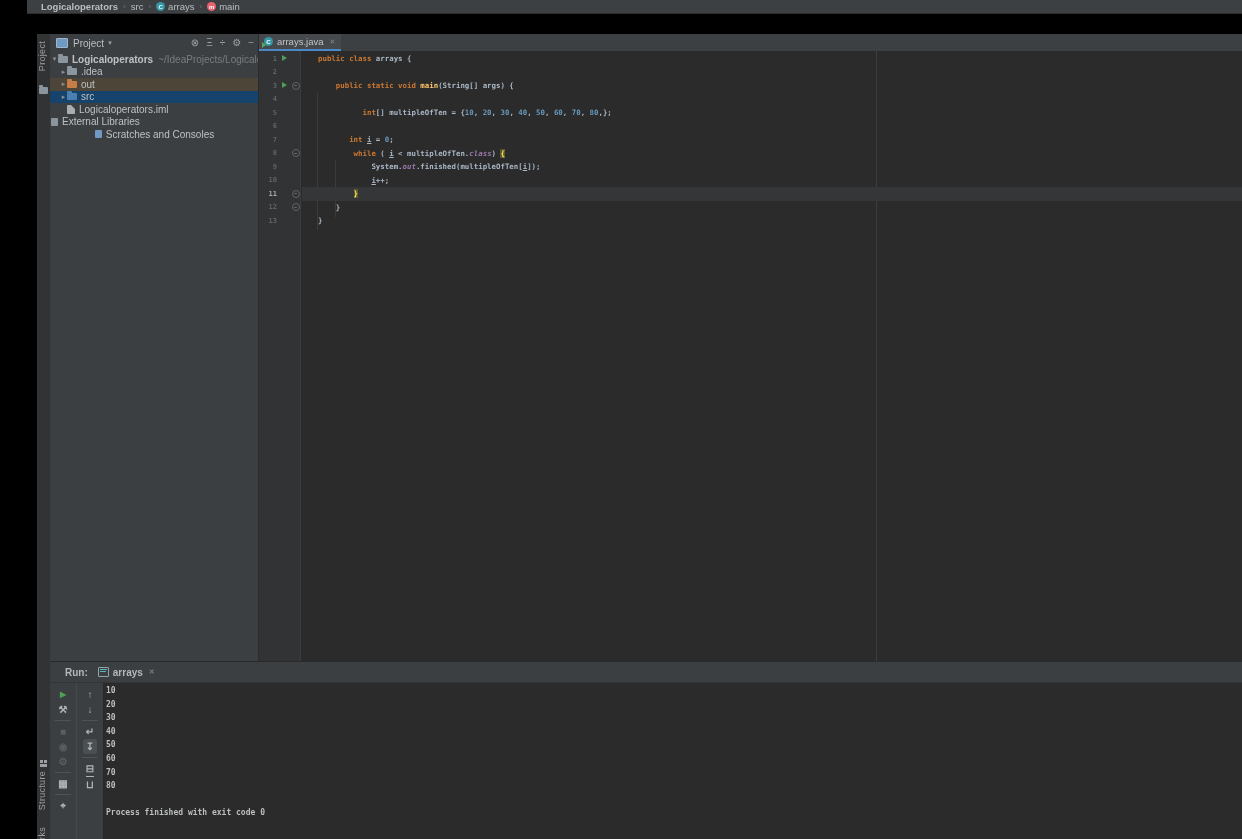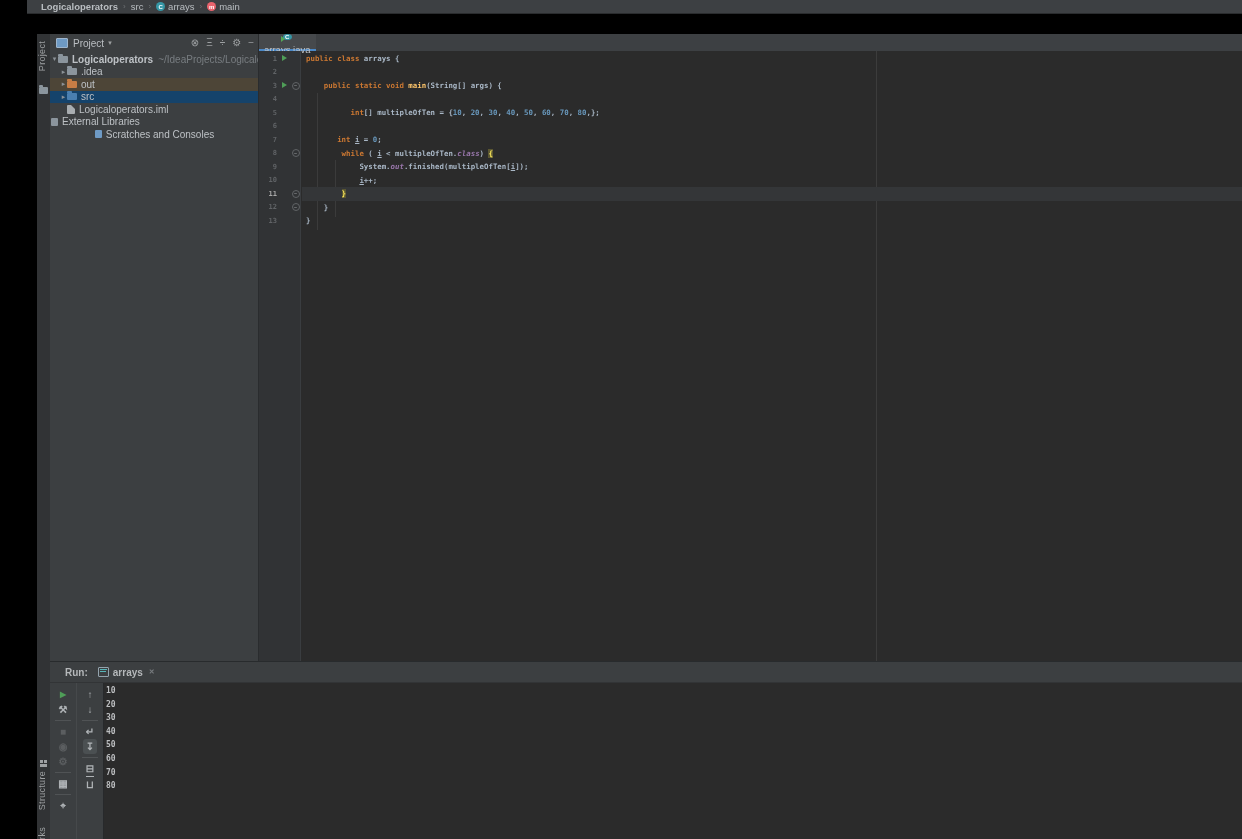--- a/index.html
+++ b/index.html
@@ -52,33 +52,33 @@
   .file-ic:after{content:"";position:absolute;right:0;top:0;border:2px solid #3c3f41;border-left-color:transparent;border-bottom-color:transparent;}
   .lib-ic{width:7px;height:8px;background:#8b959d;border-radius:1px;}
   .scr-ic{width:7px;height:8px;background:#6e9ac4;border-radius:1px;}
   .t-hint{color:#787d81;margin-left:5px;}
   #proj-hscroll{left:35px;bottom:3px;width:168px;height:4px;border-radius:2px;background:#5a5e60;}
 
   
   #editor{left:221px;top:0;right:0;height:649px;background:#2b2b2b;border-left:1px solid #2a2c2e;}
   #tab-bar{height:17px;background:#3d4043;display:flex;}
   #editor-tab{display:flex;align-items:center;gap:4px;background:#46494c;padding:0 6px 0 5px;
-     border-bottom:2px solid var(--accent);font-size:9.5px;color:#c0c3c6;flex-direction:column;}
+     border-bottom:2px solid var(--accent);font-size:9.5px;color:#c0c3c6;}
   #editor-tab .close{color:#84888b;font-size:7px;margin-left:2px;}
   #code-area{position:absolute;top:17px;left:0;right:0;bottom:0;
      font-family:"DejaVu Sans Mono","Liberation Mono",monospace;font-size:7.4px;font-weight:700;}
   #gutter-bg{position:absolute;top:0;bottom:0;left:0;width:41px;background:#313335;border-right:1px solid #3a3d40;}
   #margin-guide{position:absolute;top:0;bottom:0;left:617px;width:1px;background:#3c3c3c;}
   .iguide{position:absolute;width:1px;background:#3b3b3b;}
   #code-lines{position:absolute;top:1px;left:0;right:0;}
   .cl{height:13.5px;display:flex;align-items:center;}
   .cl .num{width:18px;text-align:right;padding-right:2px;color:#606366;font-size:7px;flex:0 0 auto;}
   .cl .exec{width:10px;flex:0 0 auto;text-align:center;}
   .cl .fold{width:13px;flex:0 0 auto;display:flex;align-items:center;justify-content:center;}
-  .cl .txt{flex:1;white-space:pre;padding-left:4px;color:#a9b7c6;height:100%;display:flex;align-items:center;text-align:right;}
+  .cl .txt{flex:1;white-space:pre;padding-left:16px;color:#a9b7c6;height:100%;display:flex;align-items:center;text-align:right;}
   .cl.current .txt{background:#343638;}
   .cl.current .num{color:#a7a7a7;}
   .run-tri{width:0;height:0;border-left:5px solid #4f9e58;border-top:3.5px solid transparent;border-bottom:3.5px solid transparent;display:inline-block;}
   .fold-dot{width:6px;height:6px;border-radius:50%;border:1px solid #606366;color:#8a8d90;font-size:5px;
      display:flex;align-items:center;justify-content:center;line-height:1;}
   .kw{color:#cc7832;} .num-lit{color:#6897bb;} .fld{color:#9876aa;font-style:italic;}
   .mth{color:#ffc66b;} .pl{color:#a9b7c6;} .un{color:#a9b7c6;text-decoration:underline;}
   .brc{background:#5a5631;color:#ffeb5c;}
 
   
@@ -336,16 +336,17 @@
       <div id="console">
           <div class="con-line">10</div>
           <div class="con-line">20</div>
           <div class="con-line">30</div>
           <div class="con-line">40</div>
           <div class="con-line">50</div>
           <div class="con-line">60</div>
           <div class="con-line">70</div>
           <div class="con-line">80</div>
           <div class="con-line"></div>
+          <div class="con-line">Process finished with exit code 0</div>
         </div>
     </div>
   </div>
 </div>
 
 </body></html>

